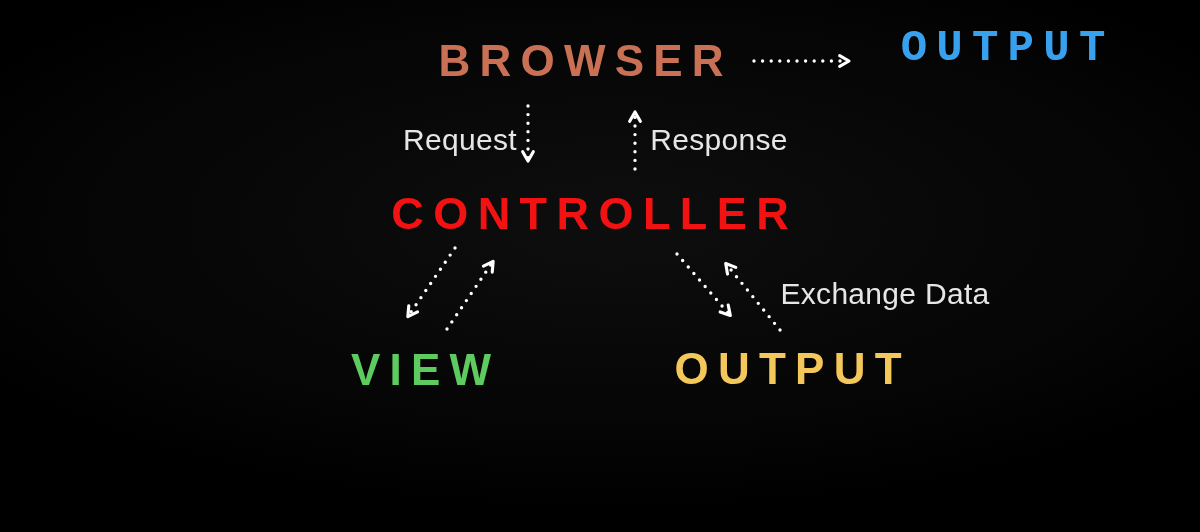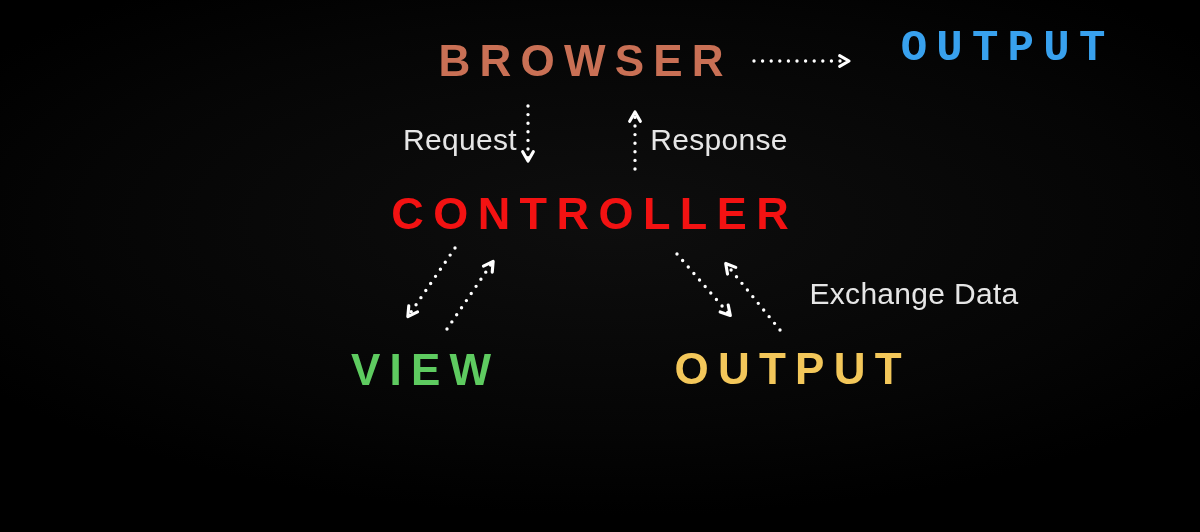--- a/index.html
+++ b/index.html
@@ -86,15 +86,15 @@
 
   <div class="node" style="left: 421px; top: 370px; color: rgb(94, 203, 96);">VIEW</div>
 
   <div class="node" style="left: 788px; top: 369px; color: rgb(243, 199, 90);">OUTPUT</div>
 
   <div class="edge-label" style="left:460px; top:140px;">Request</div>
 
   <div class="edge-label" style="left:719px; top:140px;">Response</div>
 
 
-  <div class="edge-label" style="left:885px; top:294px;margin-left:29px;">Exchange Data</div>
+  <div class="edge-label" style="left:885px; top:294px;">Exchange Data</div>
 
 </div>
 
 </body></html>

